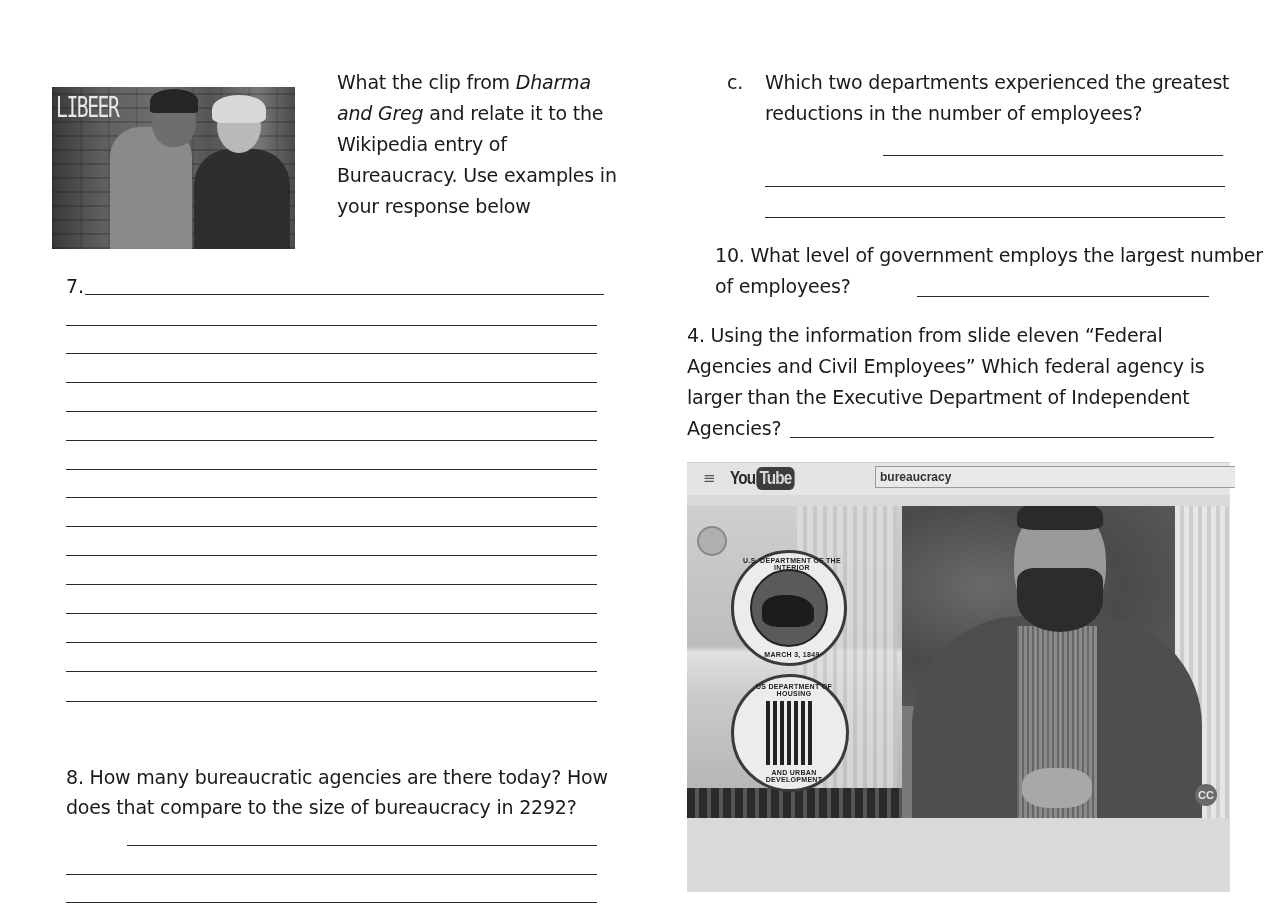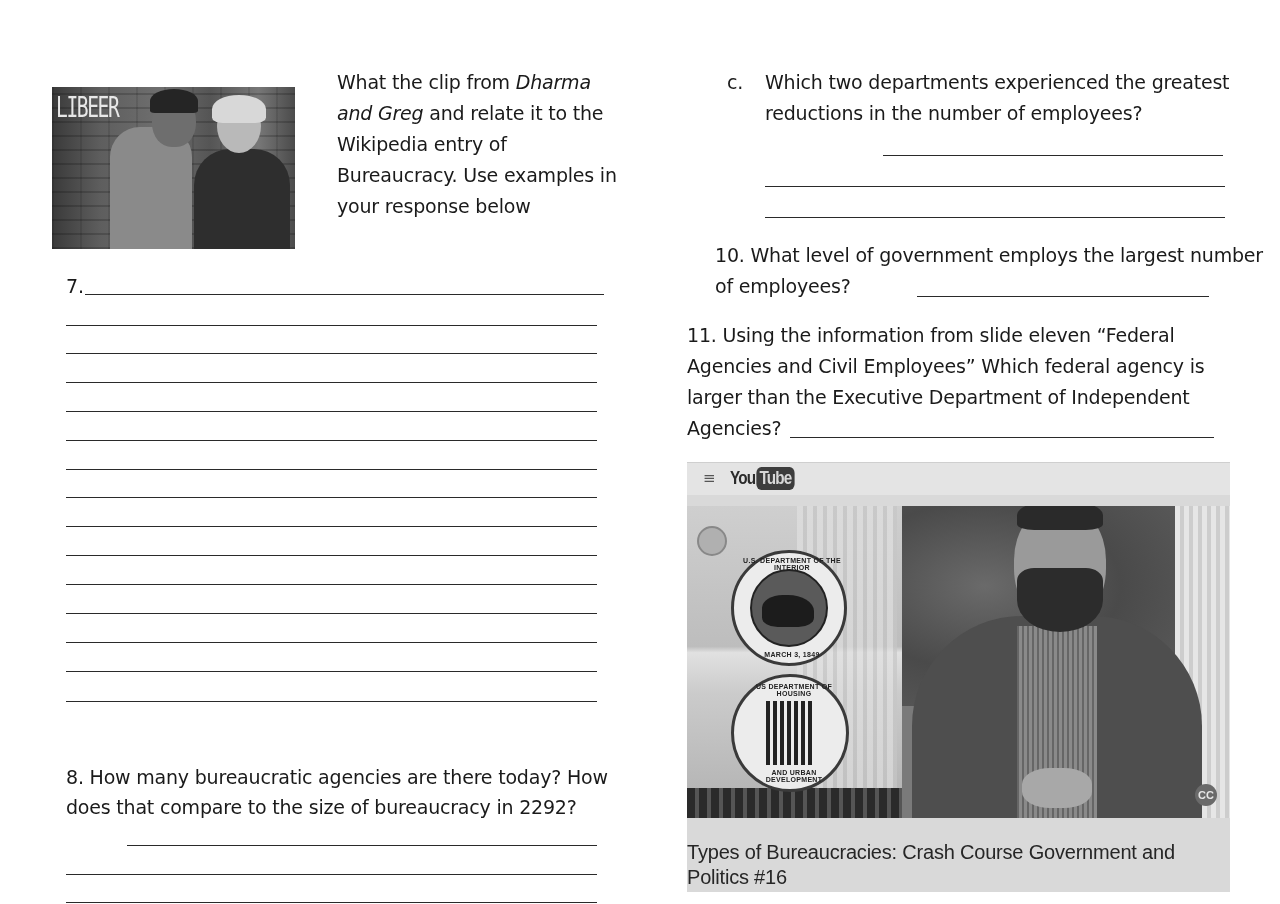--- a/index.html
+++ b/index.html
@@ -231,30 +231,31 @@
 <div class="abs txt qc-text">Which two departments experienced the greatest reductions in the number of employees?</div>
 <div>
   <div class="line" style="left:883px;top:155px;width:340px;"></div>
   <div class="line" style="left:765px;top:186px;width:460px;"></div>
   <div class="line" style="left:765px;top:217px;width:460px;"></div>
 </div>
 
 <div class="abs txt q10">10.  What level of government employs the largest number of employees?</div>
 <div class="line" style="left:917px;top:296px;width:292px;"></div>
 
-<div class="abs txt q11">11. Using the information from slide eleven “Federal Agencies and Civil Employees” Which federal agency is larger than the Executive Department of Independent Agencies?</div>
+<div class="abs txt q11">4. Using the information from slide eleven “Federal Agencies and Civil Employees” Which federal agency is larger than the Executive Department of Independent Agencies?</div>
 <div class="line" style="left:790px;top:437px;width:424px;"></div>
 
 <div class="abs yt">
   <div class="yt-header">
     <span class="yt-menu">≡</span>
     <div class="yt-logo">
       <span>You</span>
       <span class="tube">Tube</span>
     </div>
+    <div class="yt-search">bureaucracy</div>
   </div>
 
   <div class="yt-video">
     <div class="wall"></div>
     <div class="pillar"></div>
     <div class="window"></div>
     <div class="rpillar"></div>
     <div class="shelf"></div>
     <div class="pbs-icon"></div>
 
@@ -274,14 +275,13 @@
 
     <div class="host-body"></div>
     <div class="host-shirt"></div>
     <div class="host-head"></div>
     <div class="host-hair"></div>
     <div class="host-beard"></div>
     <div class="host-hands"></div>
     <div class="cc-badge">CC</div>
   </div>
 
-  <div class="yt-title">Types of Bureaucracies: Crash Course Government and Politics #16</div>
 </div>
 
 </body></html>

